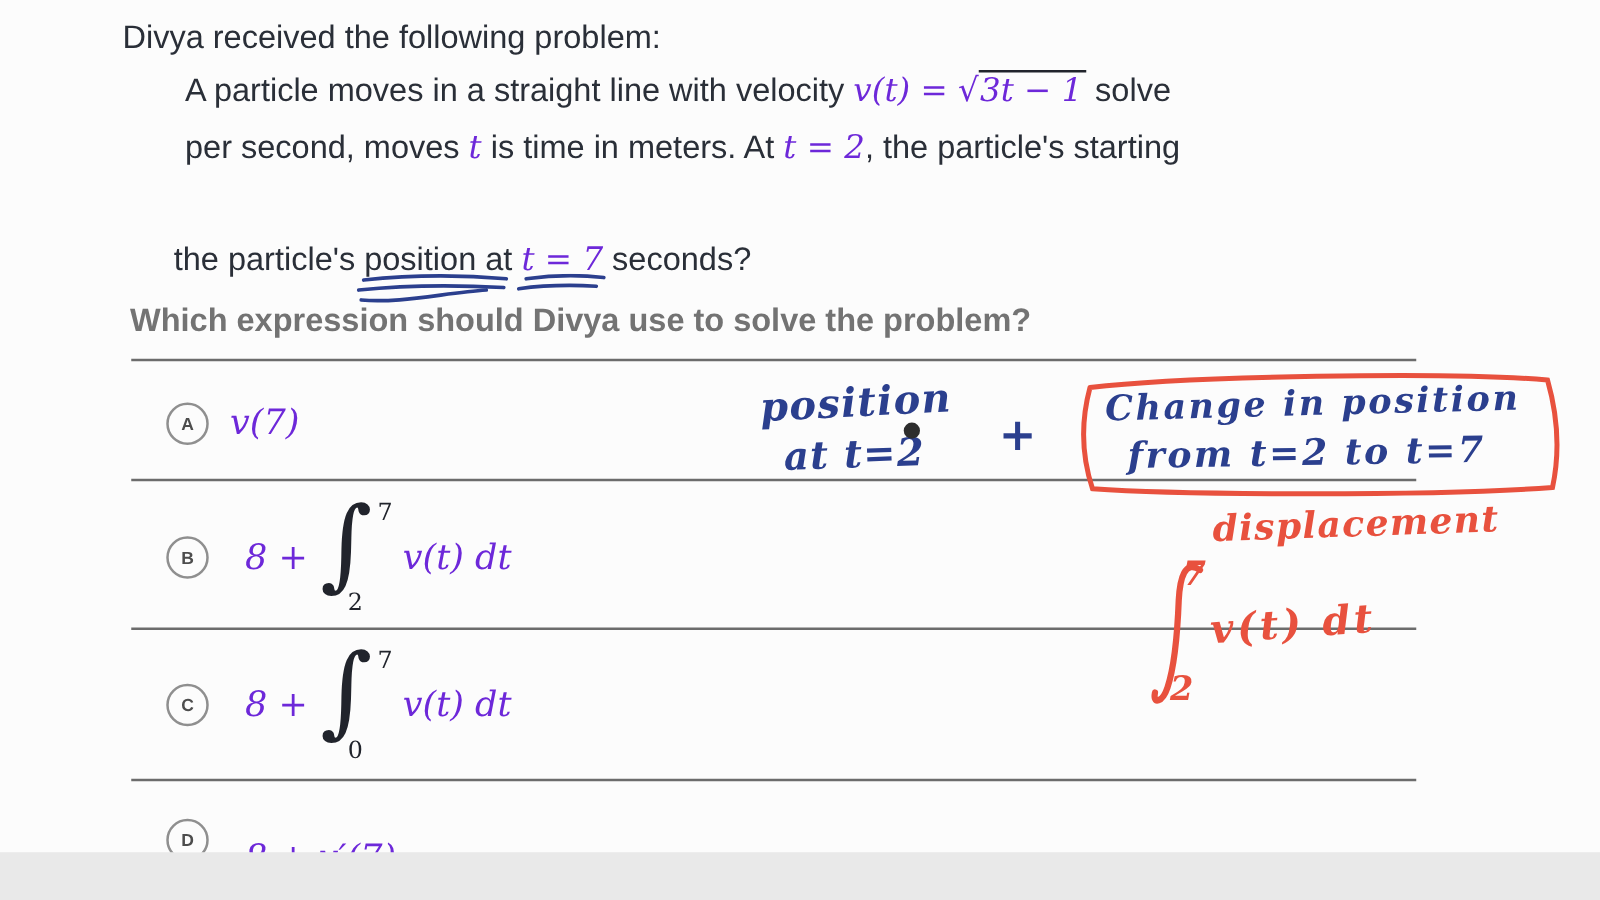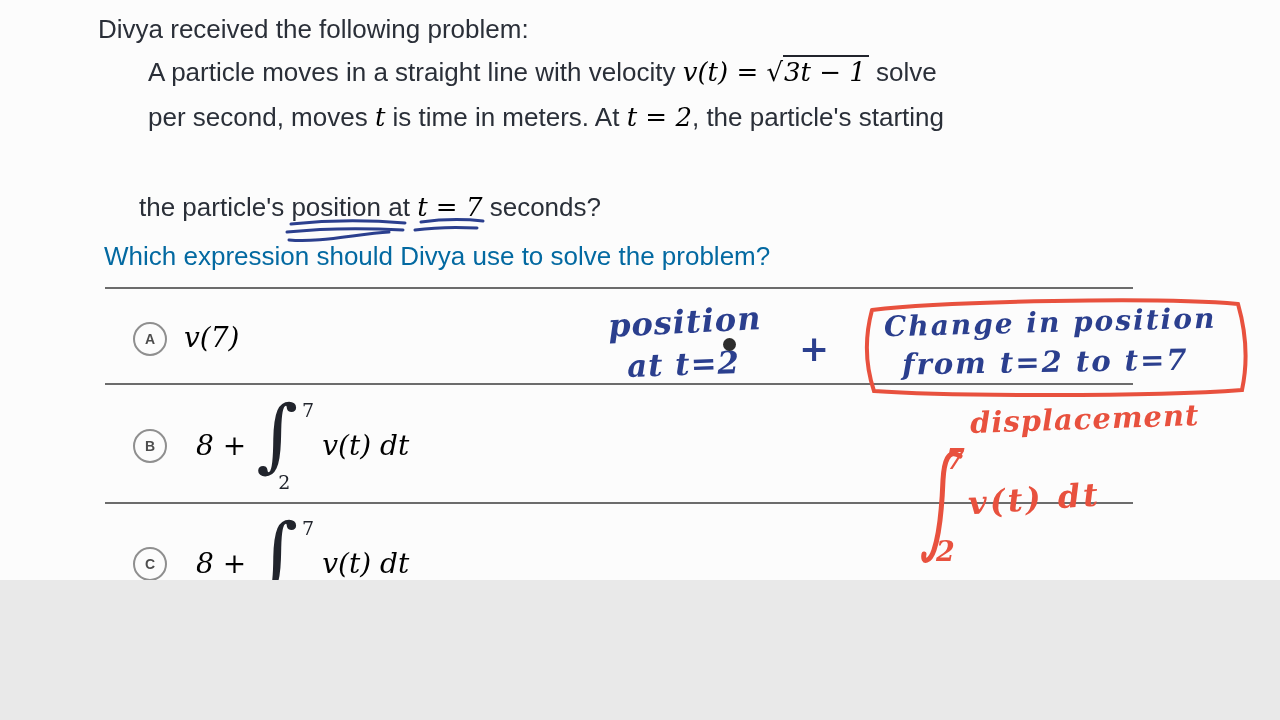--- a/index.html
+++ b/index.html
@@ -1,28 +1,28 @@
 <!DOCTYPE html>
 <html><head>
 <meta charset="utf-8">
 <style>
   html,body{margin:0;padding:0;background:#e9e9e9;}
   #screen{
-    position:relative;width:1280px;height:580px;margin:0 auto;
+    position:relative;width:1280px;height:682px;margin:0 auto;
     background:#fcfcfc;overflow:hidden;
     font-family:"Liberation Sans",sans-serif;color:#272c35;
   }
   .abs{position:absolute;}
   
   .t{font-size:26px;color:#2a2f38;white-space:nowrap;}
-  .m{font-family:"DejaVu Serif",serif;font-style:italic;font-size:26px;color:#000000;}
+  .m{font-family:"DejaVu Serif",serif;font-style:italic;font-size:26px;color:#6d28d9;}
   .sqrt-wrap{display:inline-block;}
   .sqrt-sign{font-style:normal;}
   .sqrt-rad{border-top:2px solid #21242c;padding:0 3px 0 1px;}
-  .question{font-size:26px;font-weight:400;color:#0369a1;white-space:nowrap;}
+  .question{font-size:26px;font-weight:700;color:#737373;white-space:nowrap;}
   
   .divider{position:absolute;left:105px;width:1028px;height:2px;background:#6c6c6c;}
   
   .opt-circle{
     position:absolute;width:30px;height:30px;border:2px solid #8f8f8f;border-radius:50%;
     display:flex;align-items:center;justify-content:center;
     font-size:14px;font-weight:700;color:#4d4d4d;background:#fcfcfc;cursor:pointer;
   }
   .opt-expr{position:absolute;display:flex;align-items:center;gap:10px;}
   .opt-expr .m{font-size:28px;}

